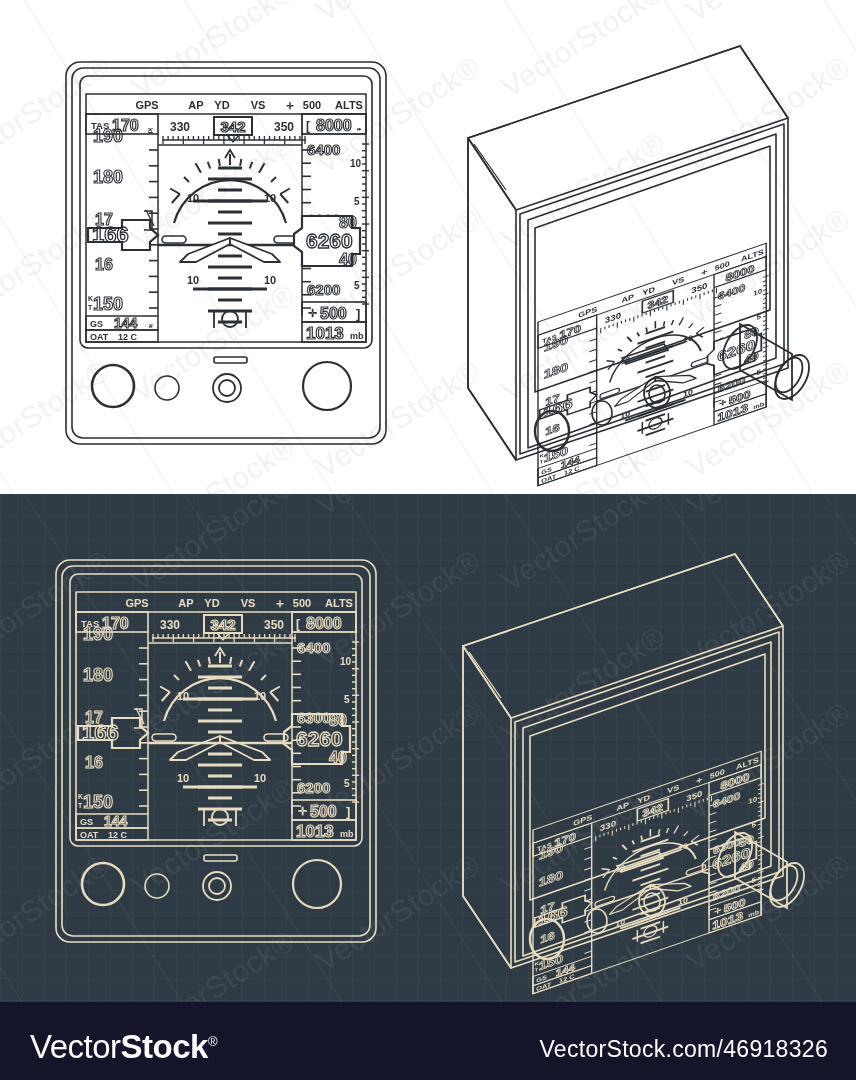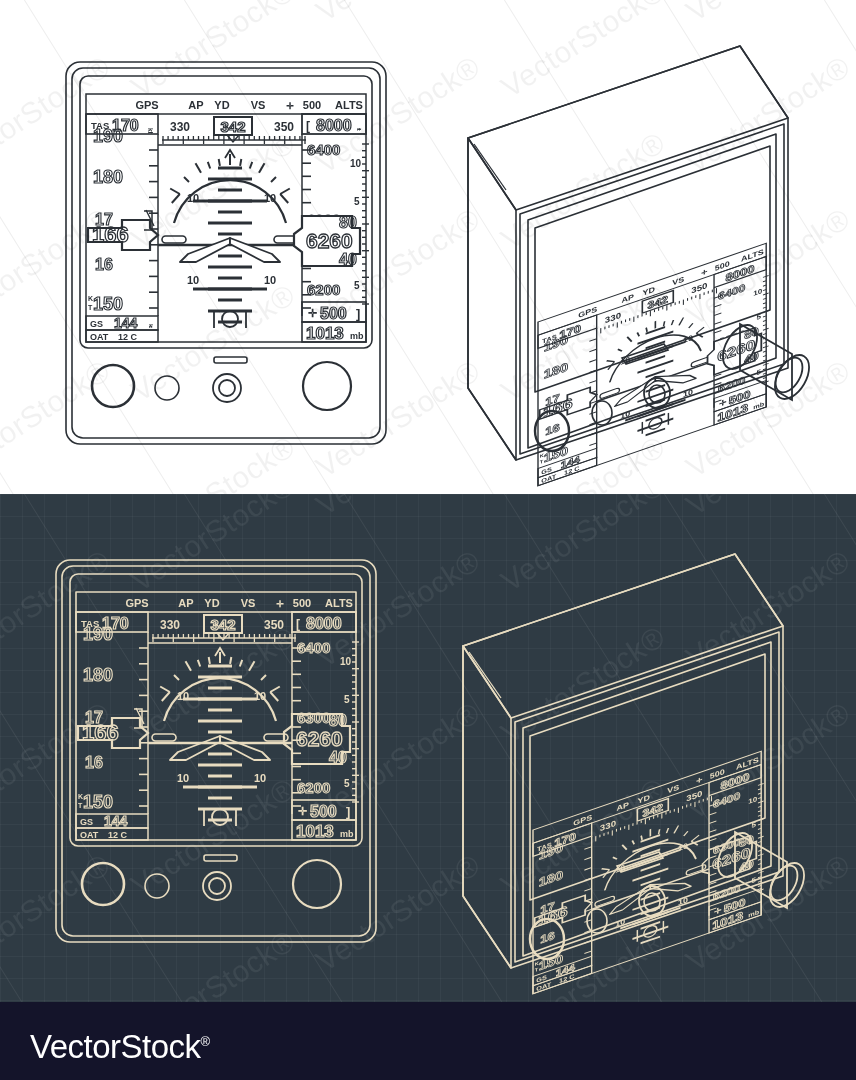--- a/index.html
+++ b/index.html
@@ -48,21 +48,21 @@
   .darkstroke { --ink:#e8dcc0; --inkthin:#e8dcc0; --bg:transparent; }
 
   svg text{ font-family:"Liberation Sans", sans-serif; font-weight:700; }
 
   
   .vs-logo{
     position:absolute; left:30px; top:26px;
     font-size:33px; color:#fff; letter-spacing:-.5px;
     font-family:"Liberation Sans", sans-serif;
   }
-  .vs-logo b{ font-weight:400; }
+  .vs-logo b{ font-weight:700; }
   .vs-logo .r{ font-size:13px; vertical-align:super; }
   .vs-url{
     position:absolute; right:28px; top:34px;
     font-size:23px; color:#fff; letter-spacing:.3px;
     font-family:"Liberation Sans", sans-serif;
   }
 </style>
 </head>
 <body>
 
@@ -1117,13 +1117,14 @@
       <i class="sl" style="left: 160px; top: -40px; width: 863.6px; transform: rotate(58deg);"></i>
       <i class="sl" style="left: 320px; top: -40px; width: 863.6px; transform: rotate(58deg);"></i>
       <i class="sl" style="left: 480px; top: -40px; width: 863.6px; transform: rotate(58deg);"></i>
       <i class="sl" style="left: 640px; top: -40px; width: 863.6px; transform: rotate(58deg);"></i>
       <i class="sl" style="left: 800px; top: -40px; width: 863.6px; transform: rotate(58deg);"></i>
     </div>
 </div>
 
 <div id="footer">
   <div class="vs-logo"><span>Vector</span><b>Stock</b><span class="r">®</span></div>
+  <div class="vs-url">VectorStock.com/46918326</div>
 </div>
 
 </body></html>

